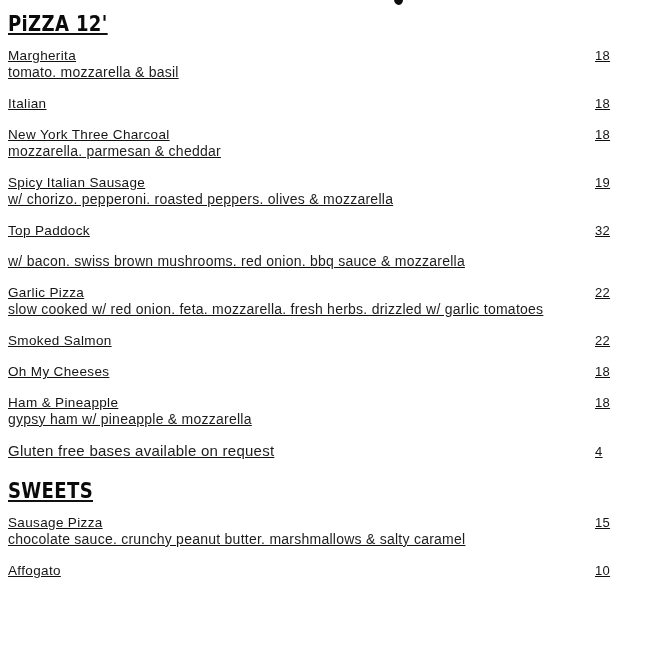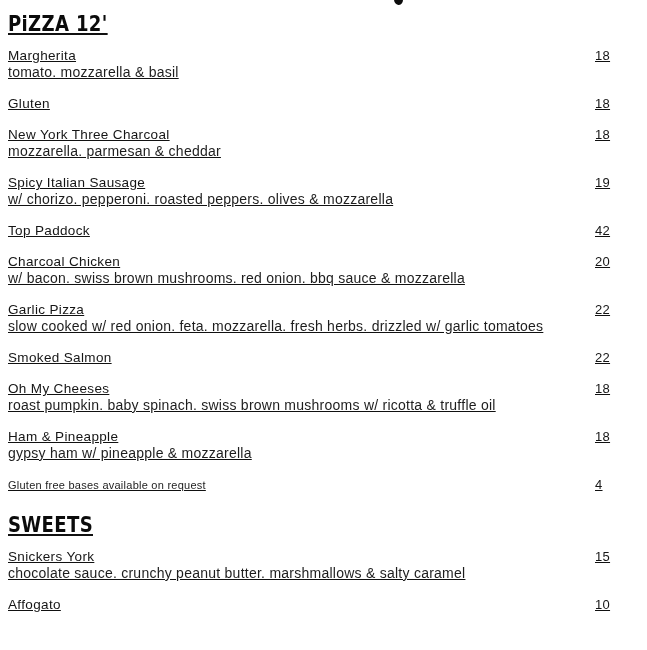--- a/index.html
+++ b/index.html
@@ -88,21 +88,21 @@
   }
   .item-desc {
     font-size: 14px;
     line-height: 15px;
     letter-spacing: 0.25px;
     color: #1d1d1d;
     margin-top: 2px;
     max-width: 560px;
   }
   .item.note .item-name {
-    font-size: 11px;
+    font-size: 15px;
     line-height: 15px;
     letter-spacing: 0.25px;
     color: #1d1d1d;
   }
   .item.note .item-price { font-size: 13px; }
   .item.note { margin-bottom: 0; }
 
   .spacer-between-sections { height: 6px; }
 </style>
 </head>
@@ -119,21 +119,21 @@
       <div class="item">
         <div class="item-row">
           <div class="item-name">Margherita</div>
           <div class="item-price">18</div>
         </div>
         <div class="item-desc">tomato. mozzarella &amp; basil</div>
       </div>
 
       <div class="item">
         <div class="item-row">
-          <div class="item-name">Gluten</div>
+          <div class="item-name">Italian</div>
           <div class="item-price">18</div>
         </div>
       </div>
 
       <div class="item">
         <div class="item-row">
           <div class="item-name">New York Three Charcoal</div>
           <div class="item-price">18</div>
         </div>
         <div class="item-desc">mozzarella. parmesan &amp; cheddar</div>
@@ -143,29 +143,25 @@
         <div class="item-row">
           <div class="item-name">Spicy Italian Sausage</div>
           <div class="item-price">19</div>
         </div>
         <div class="item-desc">w/ chorizo. pepperoni. roasted peppers. olives &amp; mozzarella</div>
       </div>
 
       <div class="item">
         <div class="item-row">
           <div class="item-name">Top Paddock</div>
-          <div class="item-price">42</div>
-        </div>
-      </div>
-
-      <div class="item">
-        <div class="item-row">
-          <div class="item-name">Charcoal Chicken</div>
-          <div class="item-price">20</div>
-        </div>
+          <div class="item-price">32</div>
+        </div>
+      </div>
+
+      <div class="item">
         <div class="item-desc">w/ bacon. swiss brown mushrooms. red onion. bbq sauce &amp; mozzarella</div>
       </div>
 
       <div class="item">
         <div class="item-row">
           <div class="item-name">Garlic Pizza</div>
           <div class="item-price">22</div>
         </div>
         <div class="item-desc">slow cooked w/ red onion. feta. mozzarella. fresh herbs. drizzled w/ garlic tomatoes</div>
       </div>
@@ -175,21 +171,20 @@
           <div class="item-name">Smoked Salmon</div>
           <div class="item-price">22</div>
         </div>
       </div>
 
       <div class="item">
         <div class="item-row">
           <div class="item-name">Oh My Cheeses</div>
           <div class="item-price">18</div>
         </div>
-        <div class="item-desc">roast pumpkin. baby spinach. swiss brown mushrooms w/ ricotta &amp; truffle oil</div>
       </div>
 
       <div class="item">
         <div class="item-row">
           <div class="item-name">Ham &amp; Pineapple</div>
           <div class="item-price">18</div>
         </div>
         <div class="item-desc">gypsy ham w/ pineapple &amp; mozzarella</div>
       </div>
 
@@ -204,21 +199,21 @@
   </div>
 
   <div class="spacer-between-sections"></div>
 
   <div class="section" id="sec-sweets">
     <div class="section-heading">SWEETS</div>
     <div class="items">
 
       <div class="item">
         <div class="item-row">
-          <div class="item-name">Snickers York</div>
+          <div class="item-name">Sausage Pizza</div>
           <div class="item-price">15</div>
         </div>
         <div class="item-desc">chocolate sauce. crunchy peanut butter. marshmallows &amp; salty caramel</div>
       </div>
 
       <div class="item">
         <div class="item-row">
           <div class="item-name">Affogato</div>
           <div class="item-price">10</div>
         </div>

